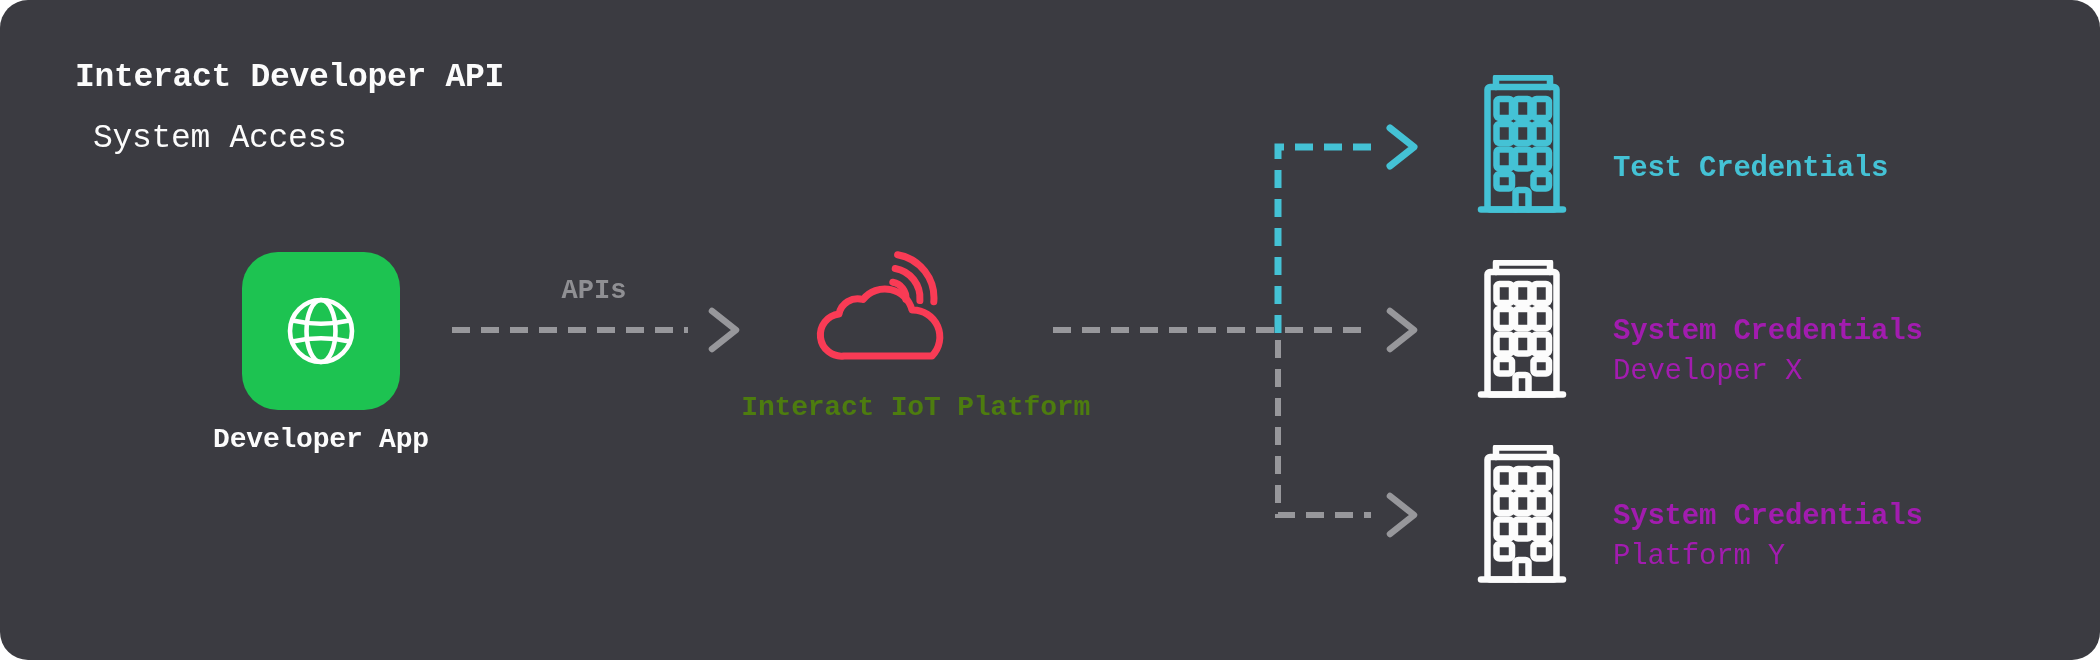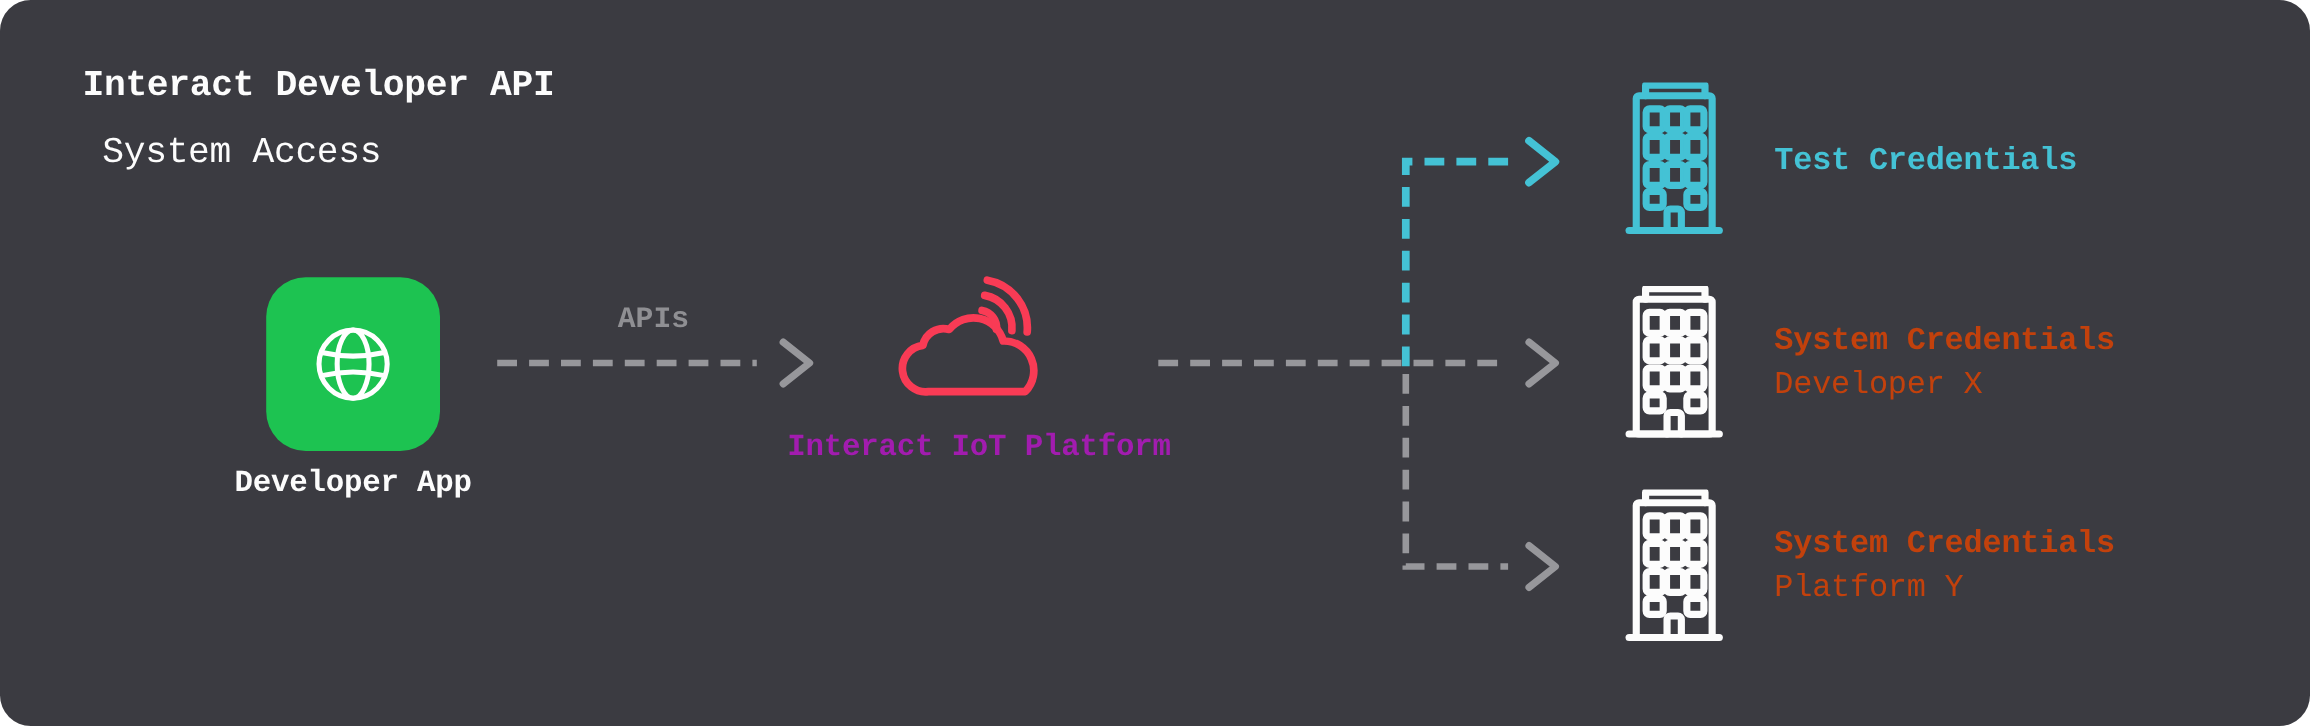--- a/index.html
+++ b/index.html
@@ -6,23 +6,23 @@
   .stage{position:relative;width:2100px;height:660px;font-family:Liberation Mono, monospace;overflow:hidden;}
   .card{position:absolute;inset:0;background:#3B3B41;border-radius:28px;}
   .hdr{position:absolute;left:75px;top:56px;color:#FCFCFC;}
   .hdr .t1{font-size:33px;line-height:43px;font-weight:700;letter-spacing:-0.3px;margin:0;}
   .hdr .t2{font-size:33px;line-height:43px;font-weight:400;letter-spacing:-0.3px;margin:18px;}
   .abs{position:absolute;}
   .app-icon{left:242px;top:252px;width:158px;height:158px;background:#1DC351;border-radius:36px;display:flex;align-items:center;justify-content:center;}
   .app-label{left:171px;top:424px;width:300px;text-align:center;color:#FCFCFC;font-size:28px;font-weight:700;letter-spacing:-0.2px;}
   .apis-label{left:452px;top:276px;width:284px;text-align:center;color:#8F8F93;font-size:27px;font-weight:700;}
   .cloud-icon{left:806px;top:246px;}
-  .cloud-label{left:690px;top:392px;width:400px;text-align:center;color:#a21caf;font-size:28px;font-weight:700;letter-spacing:-0.2px;}
-  .cred-text{left:1613px;color:#c2410c;}
-  .cred-title{font-size:29px;font-weight:700;line-height:40px;letter-spacing:-0.2px;}
+  .cloud-label{left:690px;top:392px;width:400px;text-align:right;color:#4d7c0f;font-size:28px;font-weight:700;letter-spacing:-0.2px;}
+  .cred-text{left:1613px;color:#a21caf;}
+  .cred-title{font-size:29px;font-weight:700;line-height:40px;letter-spacing:-0.2px;margin-top:22px;}
   .cred-sub{font-size:29px;font-weight:400;line-height:40px;letter-spacing:-0.2px;}
   .teal-text{color:#44C2D5;}
   .conn{position:absolute;left:0;top:0;}
   svg{display:block;}
 </style>
 </head>
 <body>
 
 <div class="stage">
   <div class="card"></div>

